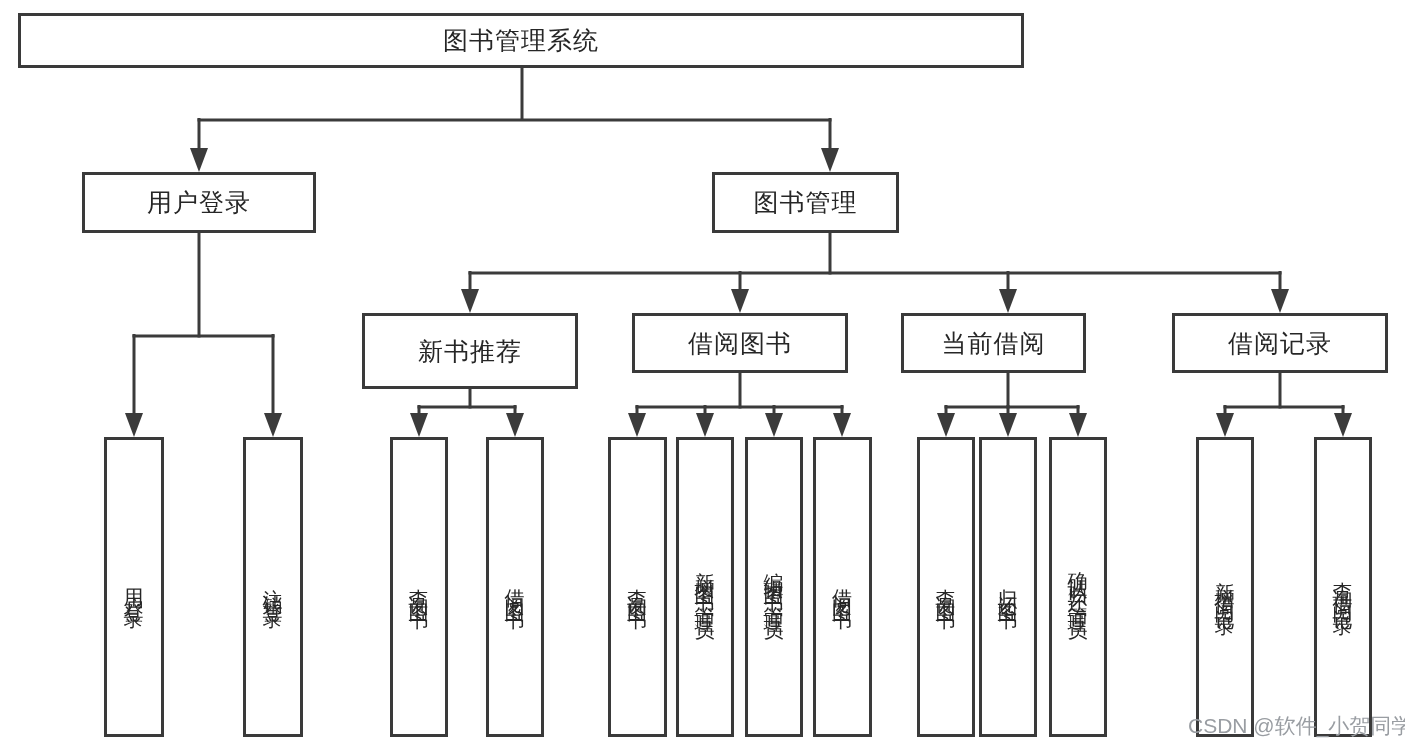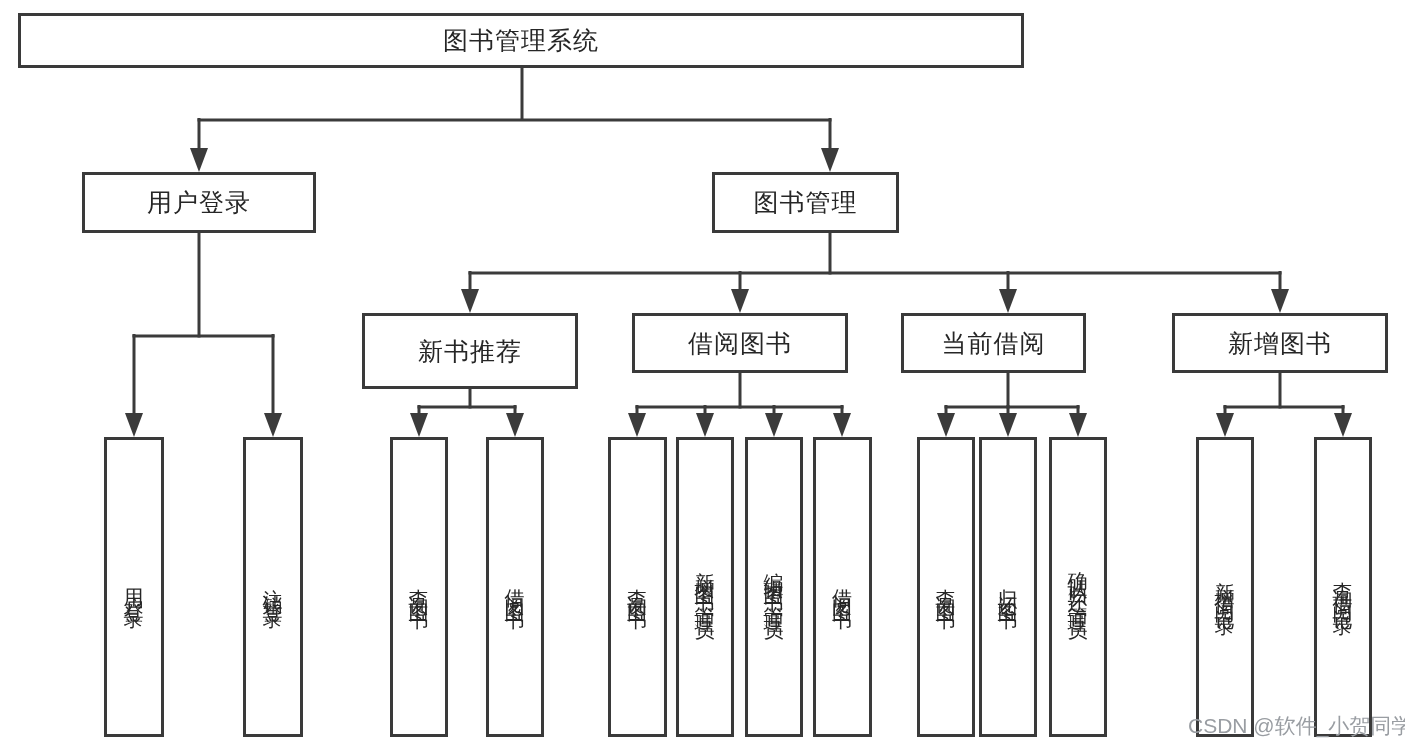--- a/index.html
+++ b/index.html
@@ -105,21 +105,21 @@
 <div class="box h" style="left:362px;top:313px;width:216px;height:76px">
   <span>新书推荐</span>
 </div>
 <div class="box h" style="left:632px;top:313px;width:216px;height:60px">
   <span>借阅图书</span>
 </div>
 <div class="box h" style="left:901px;top:313px;width:185px;height:60px">
   <span>当前借阅</span>
 </div>
 <div class="box h" style="left:1172px;top:313px;width:216px;height:60px">
-  <span>新增图书</span>
+  <span>借阅记录</span>
 </div>
 
 <div class="box v" style="left:104px;top:437px;width:60px;height:300px">
   <span>用户登录</span>
 </div>
 <div class="box v" style="left:243px;top:437px;width:60px;height:300px">
   <span>注销登录</span>
 </div>
 
 <div class="box v" style="left:390px;top:437px;width:58px;height:300px">

